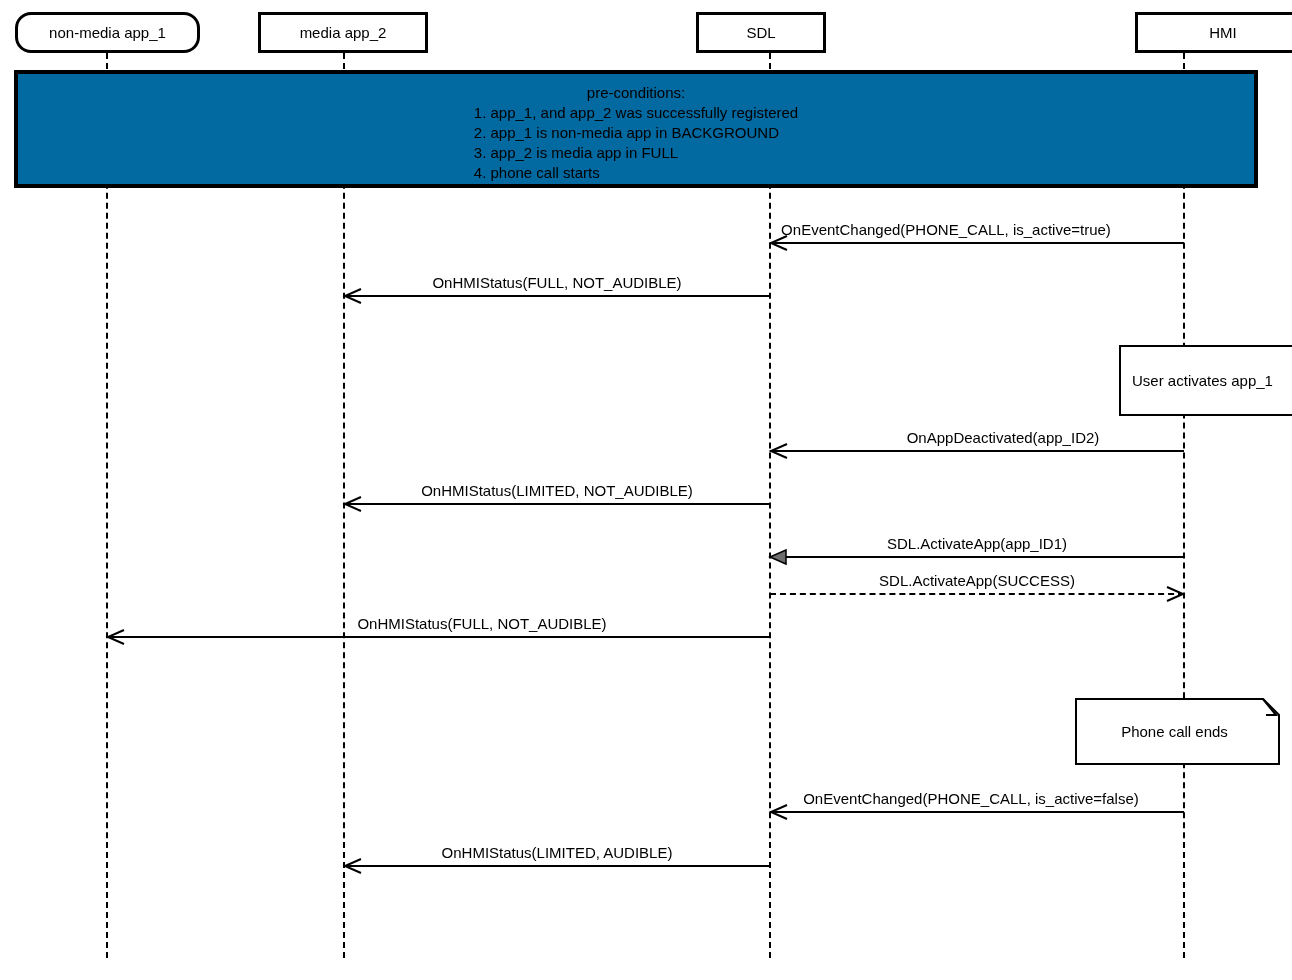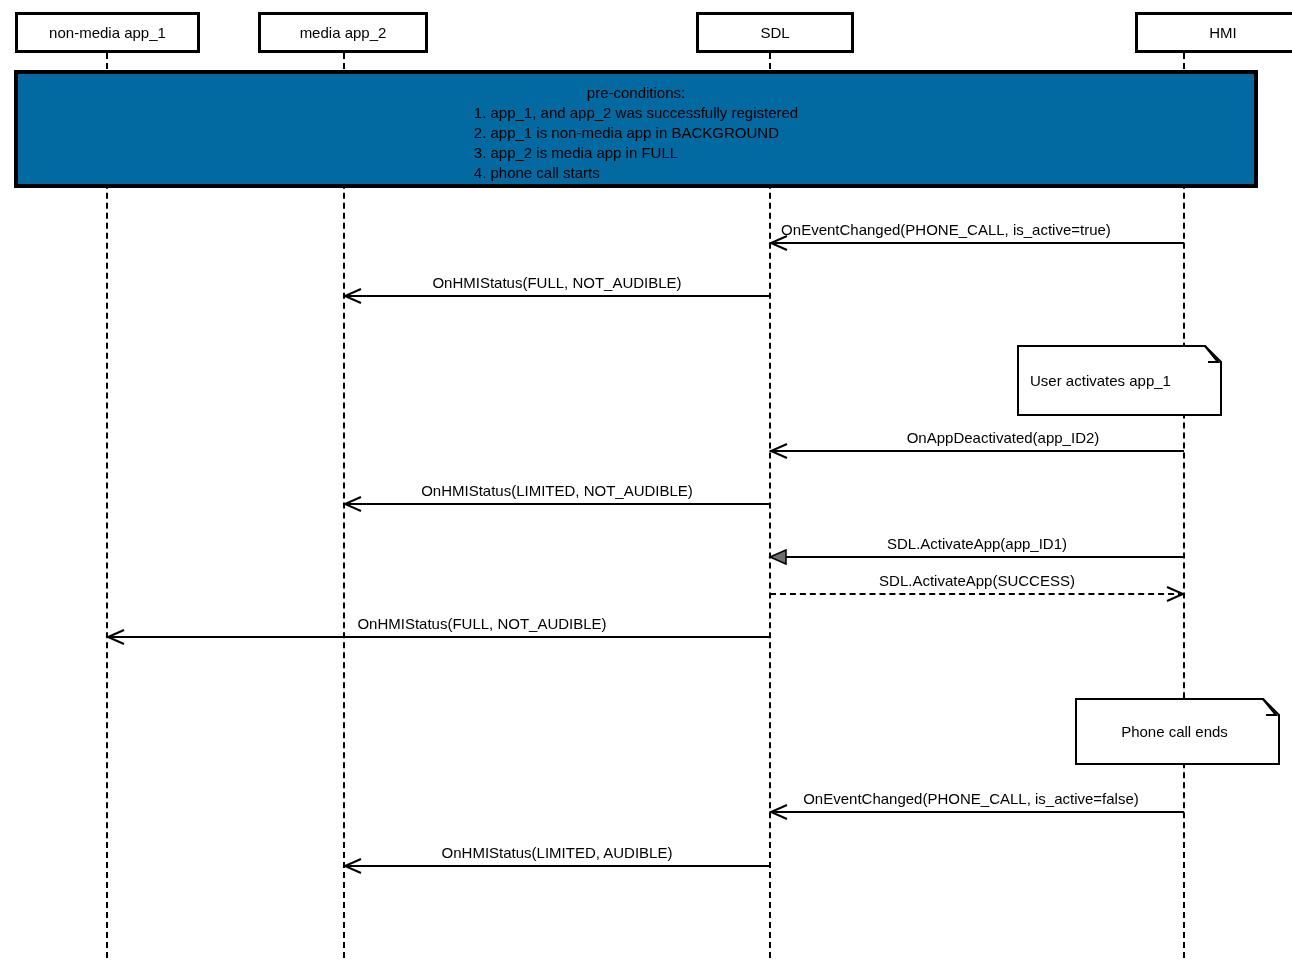--- a/index.html
+++ b/index.html
@@ -124,41 +124,41 @@
           <path d="M19 2 L3 9 L19 16" fill="none" stroke="#000000" stroke-width="2"></path>
         </svg></div>
       <div class="msg-label" style="left: 971px; top: 790px;">OnEventChanged(PHONE_CALL, is_active=false)</div>
       <div class="msg-line" style="left: 344px; top: 865px; width: 426px;"></div>
       <div class="arrowhead" style="left: 342px; top: 857px;"><svg width="20" height="18">
           <path d="M19 2 L3 9 L19 16" fill="none" stroke="#000000" stroke-width="2"></path>
         </svg></div>
       <div class="msg-label" style="left: 557px; top: 844px; text-align: right;">OnHMIStatus(LIMITED, AUDIBLE)</div>
     </div>
   <div id="participants-layer">
-      <div class="participant" style="left: 15px; width: 185px;">
+      <div class="participant" style="left: 15px; width: 185px; border-radius: 16px;">
         <span>non-media app_1</span>
       </div>
       <div class="participant" style="left: 258px; width: 170px;">
         <span>media app_2</span>
       </div>
-      <div class="participant" style="left: 696px; width: 158px;">
+      <div class="participant" style="left: 696px; width: 130px;">
         <span>SDL</span>
       </div>
       <div class="participant" style="left: 1135px; width: 176px;">
         <span>HMI</span>
       </div>
     </div>
 
   <div class="precond" id="precond-box" style="left: 14px; top: 70px; width: 1244px; height: 118px;">
     <div>pre-conditions:</div>
     <div class="items" id="precond-items"><div>1. app_1, and app_2 was successfully registered</div><div>2. app_1 is non-media app in BACKGROUND</div><div>3. app_2 is media app in FULL</div><div>4. phone call starts</div></div>
   </div>
 
   <div id="notes-layer">
-      <div class="note" style="left: 1017px; top: 345px; width: 173px; height: 71px;">
+      <div class="note" style="left: 1119px; top: 345px; width: 173px; height: 71px;">
         <svg width="205" height="71">
           <polygon points="1,1 188,1 204,17 204,70 1,70" fill="#ffffff" stroke="#000000" stroke-width="2"></polygon>
           <path d="M188 1 L201 17 L191 17" fill="#ffffff" stroke="#000000" stroke-width="2"></path>
         </svg>
         <div class="note-text">User activates app_1</div>
       </div>
       <div class="note" style="left: 1075px; top: 698px; width: 205px; height: 67px;">
         <svg width="205" height="67">
           <polygon points="1,1 188,1 204,17 204,66 1,66" fill="#ffffff" stroke="#000000" stroke-width="2"></polygon>
           <path d="M188 1 L201 17 L191 17" fill="#ffffff" stroke="#000000" stroke-width="2"></path>

